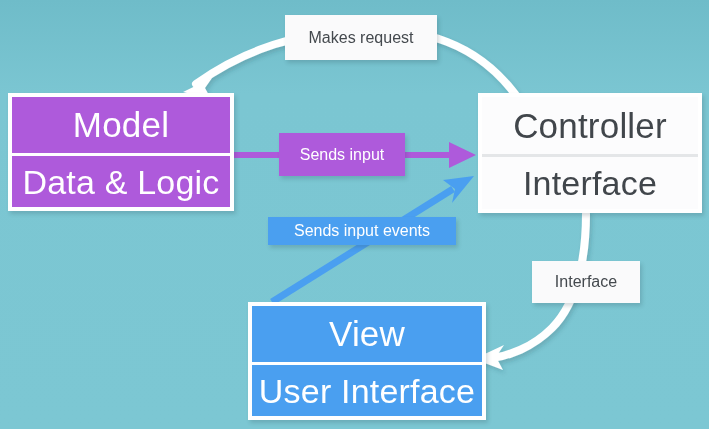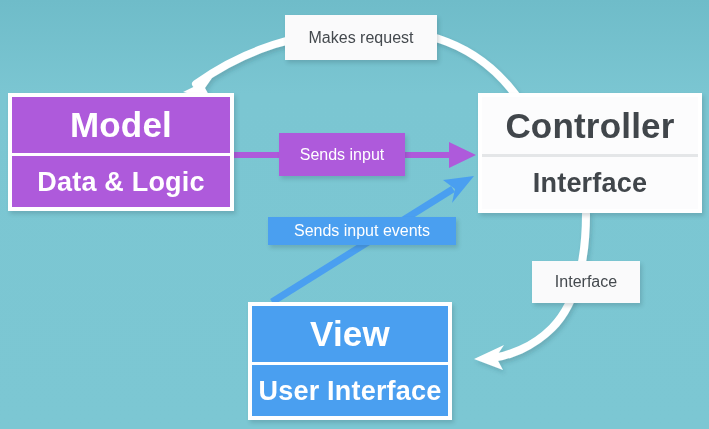--- a/index.html
+++ b/index.html
@@ -35,28 +35,27 @@
     box-shadow: 2px 3px 4px rgba(40,70,80,0.20);
   }
   .entity .title-row,
   .entity .sub-row {
     display: flex;
     align-items: center;
     justify-content: center;
     text-align: right;
     box-sizing: border-box;
     white-space: nowrap;
-    font-weight: bold;
   }
   .entity .title-row {
     font-size: 35px;
     letter-spacing: 0.2px;
   }
   .entity .sub-row {
-    font-size: 27px;
+    font-size: 34px;
     border-top: 3px solid #FFFFFF;
     letter-spacing: 0.2px;
   }
 
   
   #model-box {
     left: 8px;
     top: 93px;
     width: 226px;
     height: 118px;
@@ -73,21 +72,21 @@
     height: 120px;
     background: #FCFCFD;
   }
   #controller-box .title-row { height: 57px; color: #41464B; }
   #controller-box .sub-row   { height: 56px; color: #41464B; border-top-color: #E4E6E8; }
 
   
   #view-box {
     left: 248px;
     top: 302px;
-    width: 204px;
+    width: 238px;
     height: 118px;
     background: #4A9FF0;
   }
   #view-box .title-row { height: 56px; color: #FFFFFF; }
   #view-box .sub-row   { height: 55px; color: #FFFFFF; }
 
   
   .edge-label {
     position: absolute;
     display: flex;

